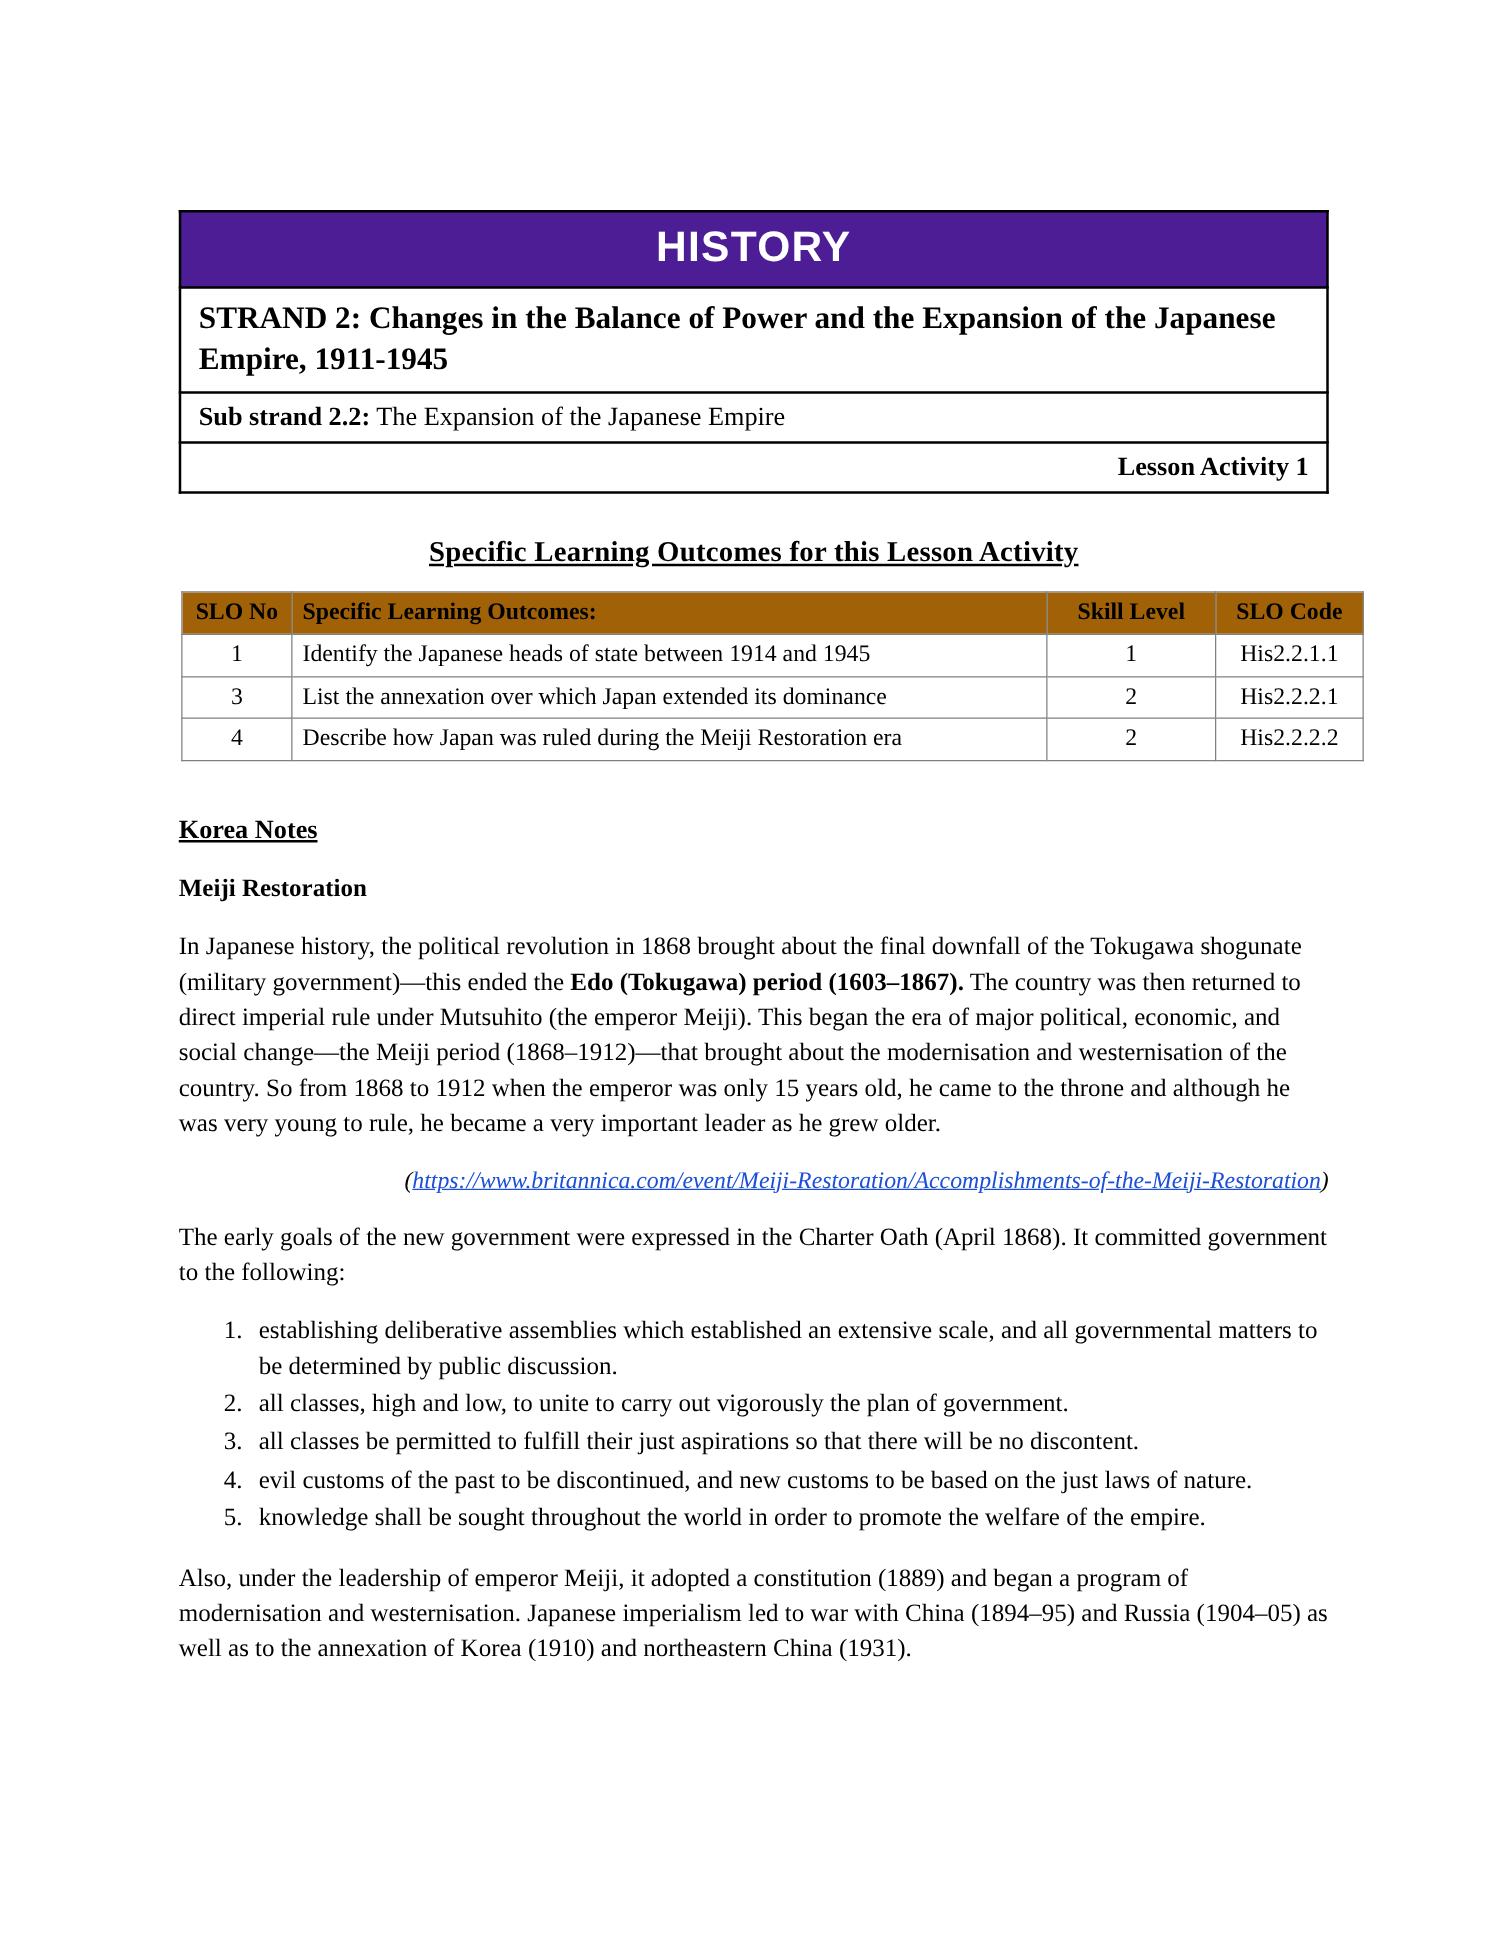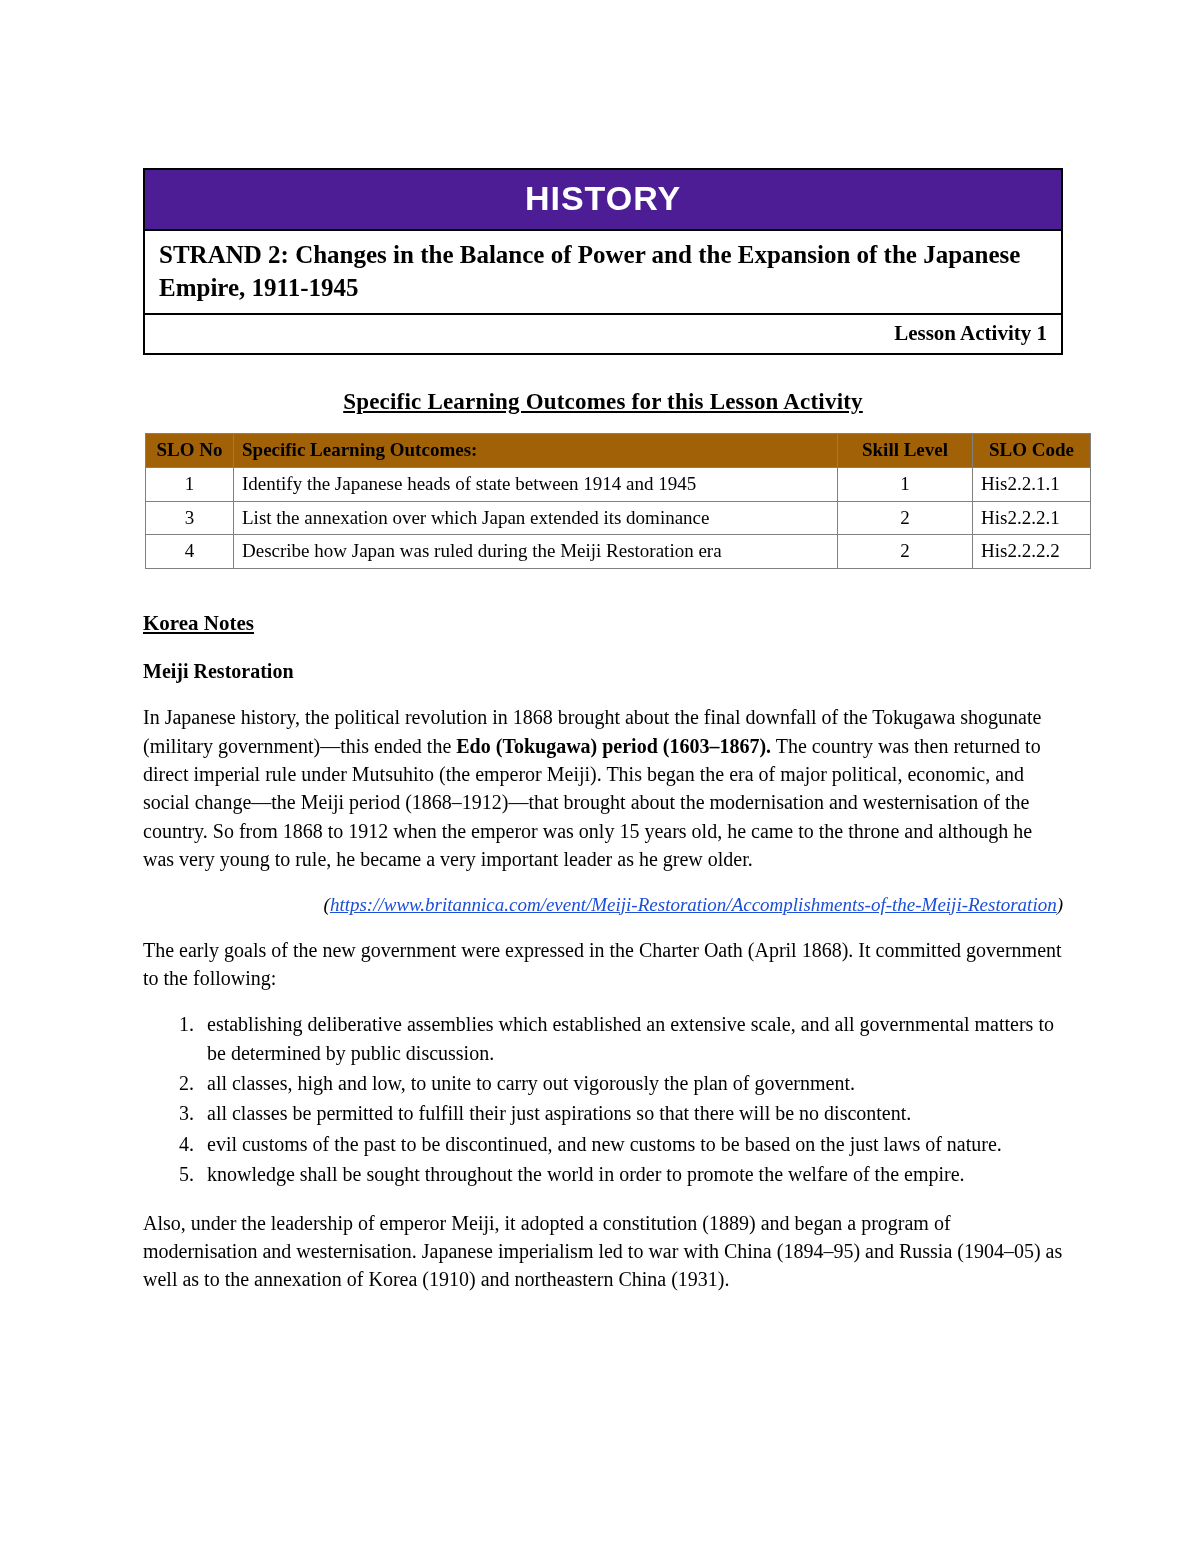--- a/index.html
+++ b/index.html
@@ -96,21 +96,21 @@
   .slo-table thead th {
     background: #a16207;
     font-weight: bold;
     text-align: left;
   }
   .slo-table thead th.c-no { text-align: center; }
   .slo-table thead th.c-skill { text-align: center; }
   .slo-table thead th.c-code { text-align: center; }
   .slo-table tbody td.c-no { text-align: center; }
   .slo-table tbody td.c-skill { text-align: center; }
-  .slo-table tbody td.c-code { text-align: left; }
+  .slo-table tbody td.c-code { text-align: center; }
   .col-no    { width: 88px; }
   .col-out   { width: 604px; }
   .col-skill { width: 135px; }
   .col-code  { width: 118px; }
 
   
   .notes-heading {
     font-size: 21px;
     font-weight: bold;
     text-decoration: underline;
@@ -160,20 +160,26 @@
 
     <table class="header-table">
       <tbody>
         <tr>
           <td class="title-cell">HISTORY</td>
         </tr>
         <tr>
           <td class="strand-cell">
             <span>STRAND 2:</span>
             <span>Changes in the Balance of Power and the Expansion of the Japanese Empire, 1911-1945</span>
+          </td>
+        </tr>
+        <tr>
+          <td class="substrand-cell">
+            <b>Sub strand 2.2:</b>
+            <span>The Expansion of the Japanese Empire</span>
           </td>
         </tr>
         <tr>
           <td class="lesson-activity-cell">Lesson Activity 1</td>
         </tr>
       </tbody>
     </table>
 
     <div class="slo-heading">Specific Learning Outcomes for this Lesson Activity</div>
 

